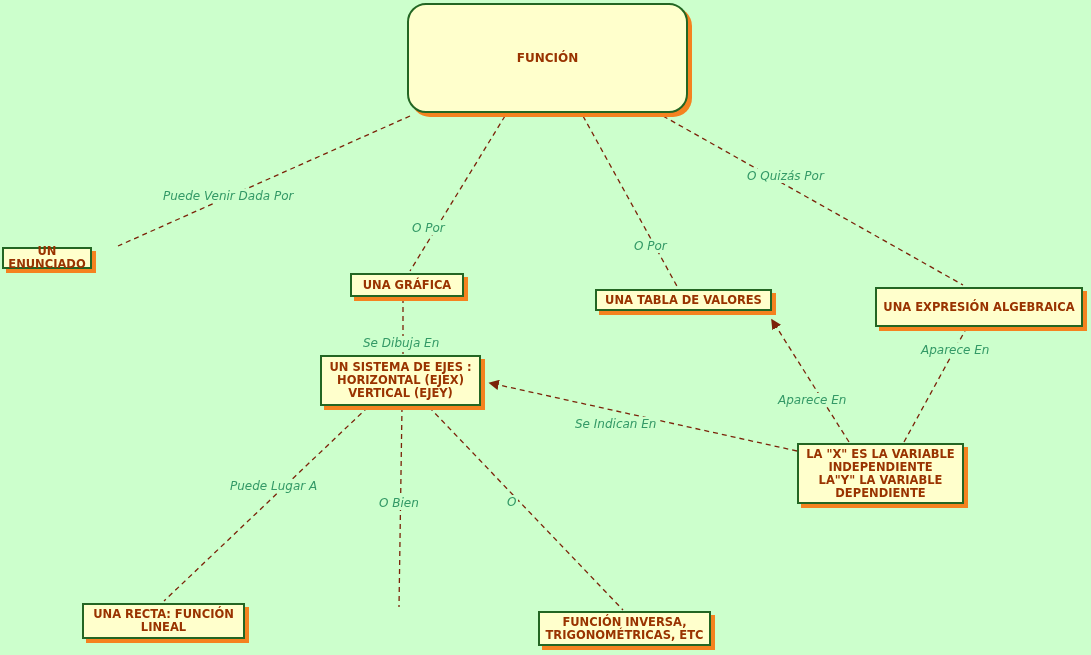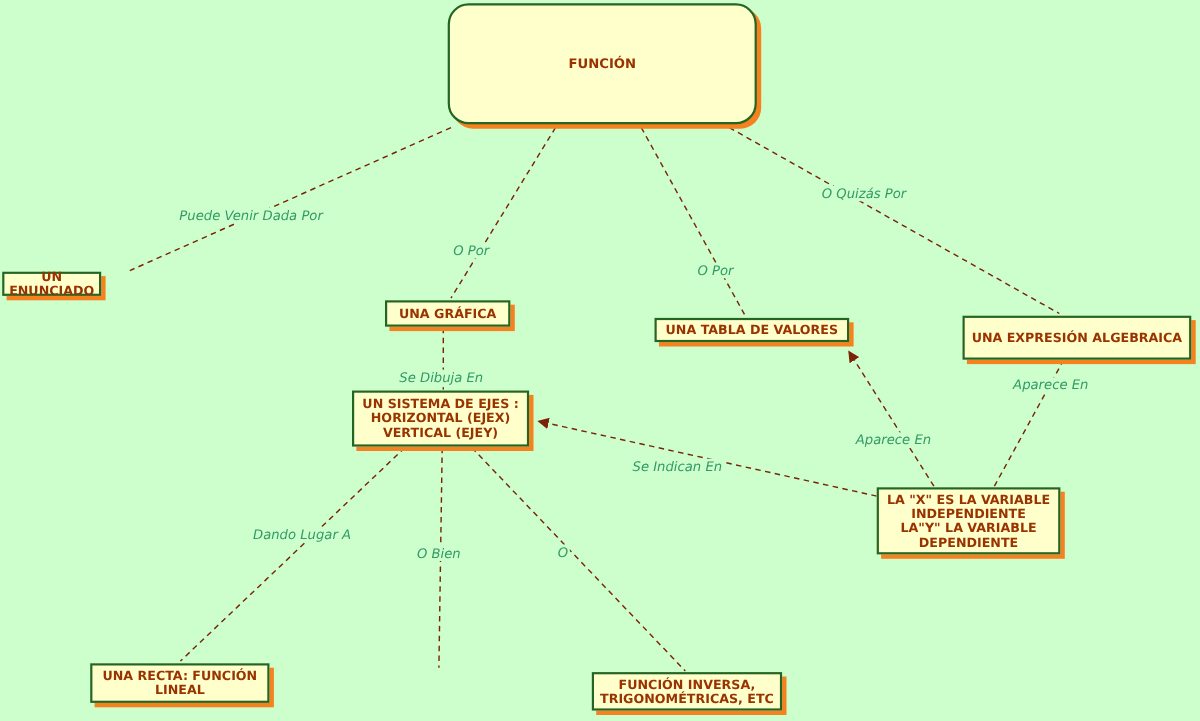--- a/index.html
+++ b/index.html
@@ -50,21 +50,21 @@
   </svg>
 
   <div class="edge-label" style="left:161px;top:189px;">Puede Venir Dada Por</div>
   <div class="edge-label" style="left:410px;top:221px;">O Por</div>
   <div class="edge-label" style="left:632px;top:239px;">O Por</div>
   <div class="edge-label" style="left:745px;top:169px;">O Quizás Por</div>
   <div class="edge-label" style="left:361px;top:316px;margin-top:20px;">Se Dibuja En</div>
   <div class="edge-label" style="left:573px;top:417px;">Se Indican En</div>
   <div class="edge-label" style="left:776px;top:393px;">Aparece En</div>
   <div class="edge-label" style="left:919px;top:343px;">Aparece En</div>
-  <div class="edge-label" style="left:228px;top:479px;">Dando Lugar A</div>
+  <div class="edge-label" style="left:228px;top:479px;">Puede Lugar A</div>
   <div class="edge-label" style="left:377px;top:496px;text-align:right;">O Bien</div>
   <div class="edge-label" style="left:505px;top:495px;">O</div>
 
   <div class="node big" style="left:407px;top:3px;width:281px;height:110px;border-radius:19px;">FUNCIÓN</div>
   <div class="node" style="left:2px;top:247px;width:90px;height:22px;">UN ENUNCIADO</div>
   <div class="node" style="left:350px;top:273px;width:114px;height:24px;">UNA GRÁFICA</div>
   <div class="node" style="left:595px;top:289px;width:177px;height:22px;">UNA TABLA DE VALORES</div>
   <div class="node" style="left:875px;top:287px;width:208px;height:40px;">UNA EXPRESIÓN ALGEBRAICA</div>
   <div class="node" style="left:320px;top:355px;width:161px;height:51px;">UN SISTEMA DE EJES :
 HORIZONTAL (EJEX)

